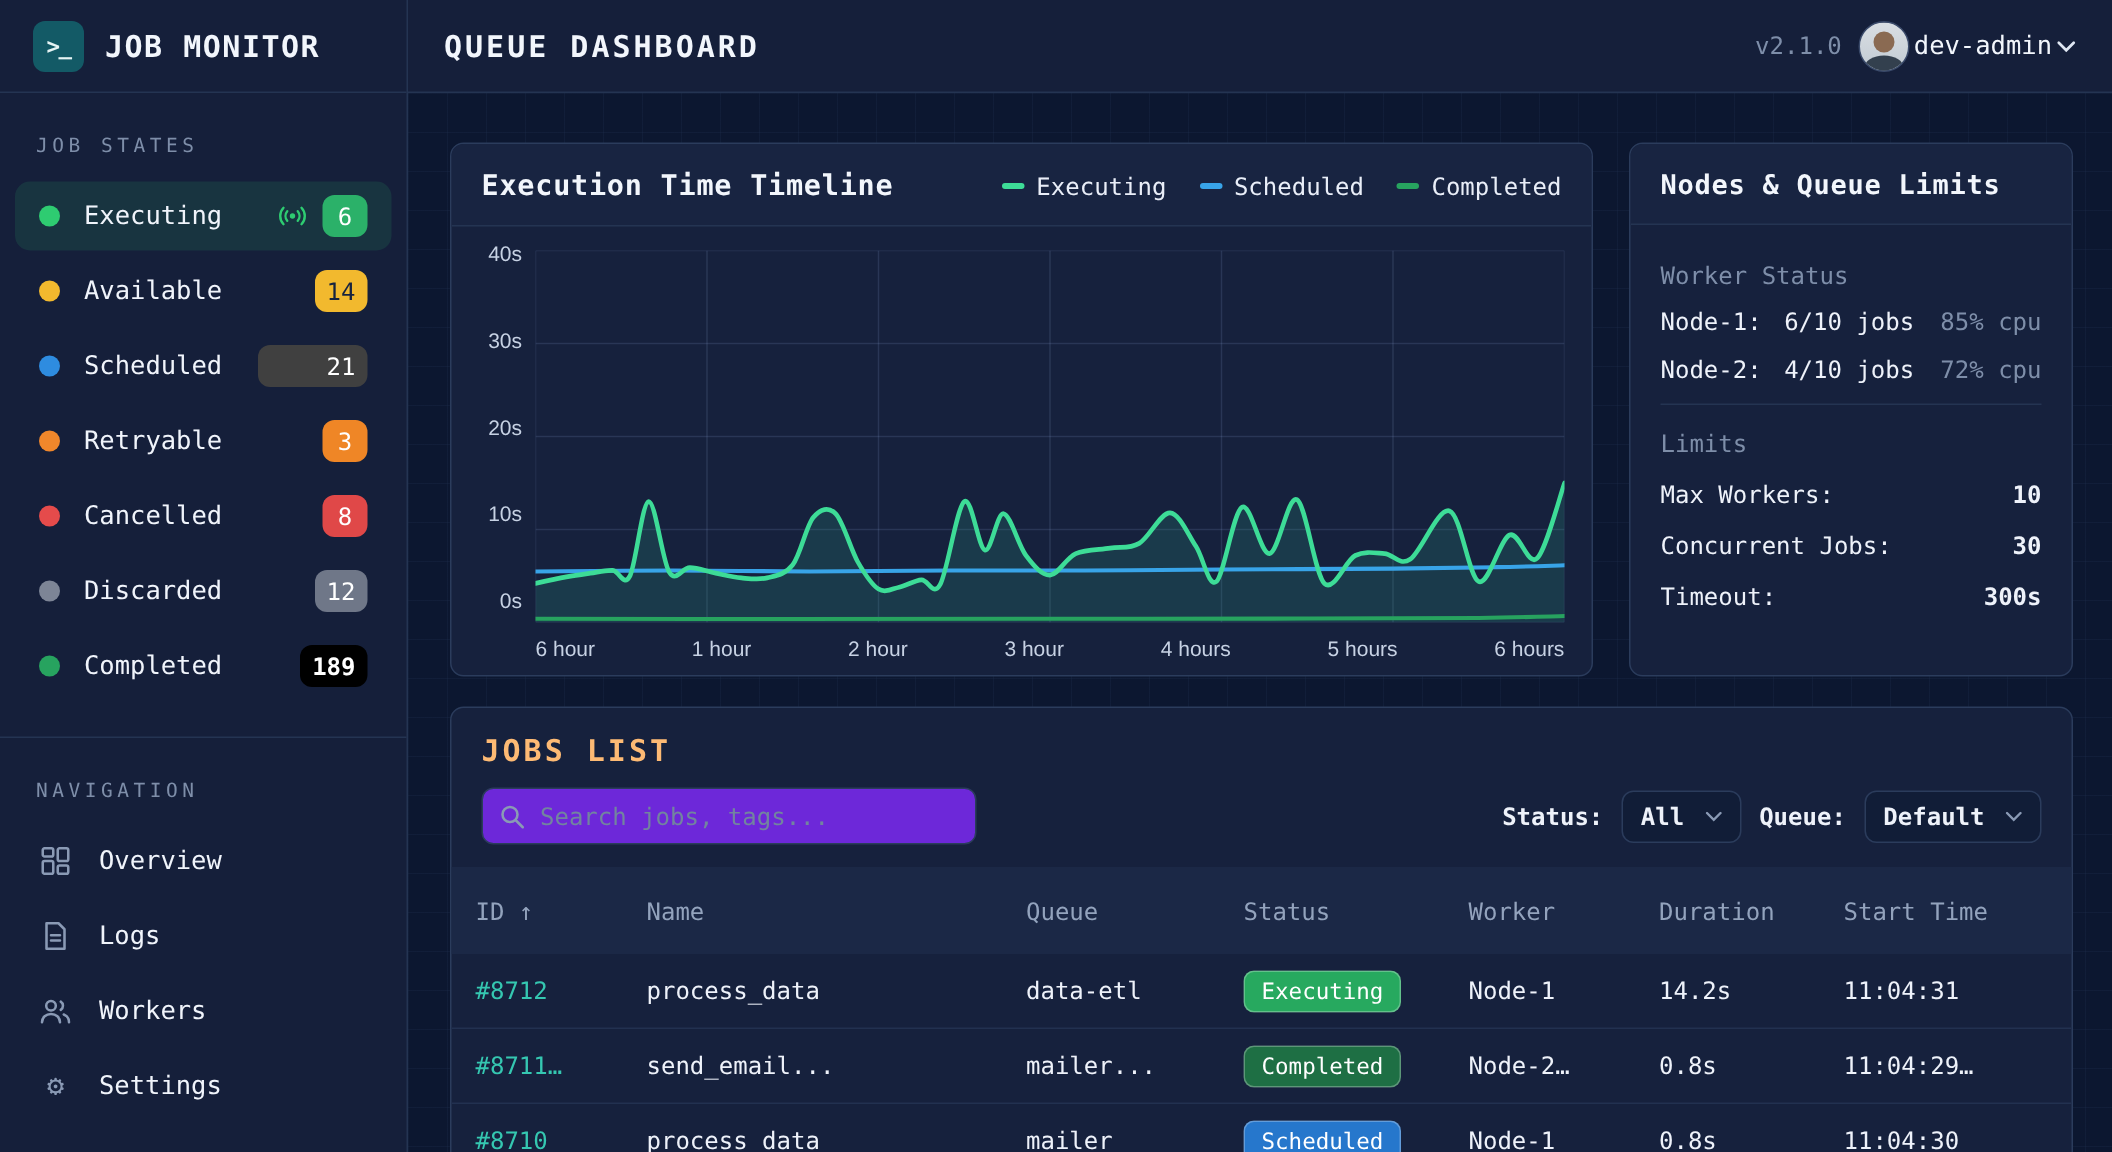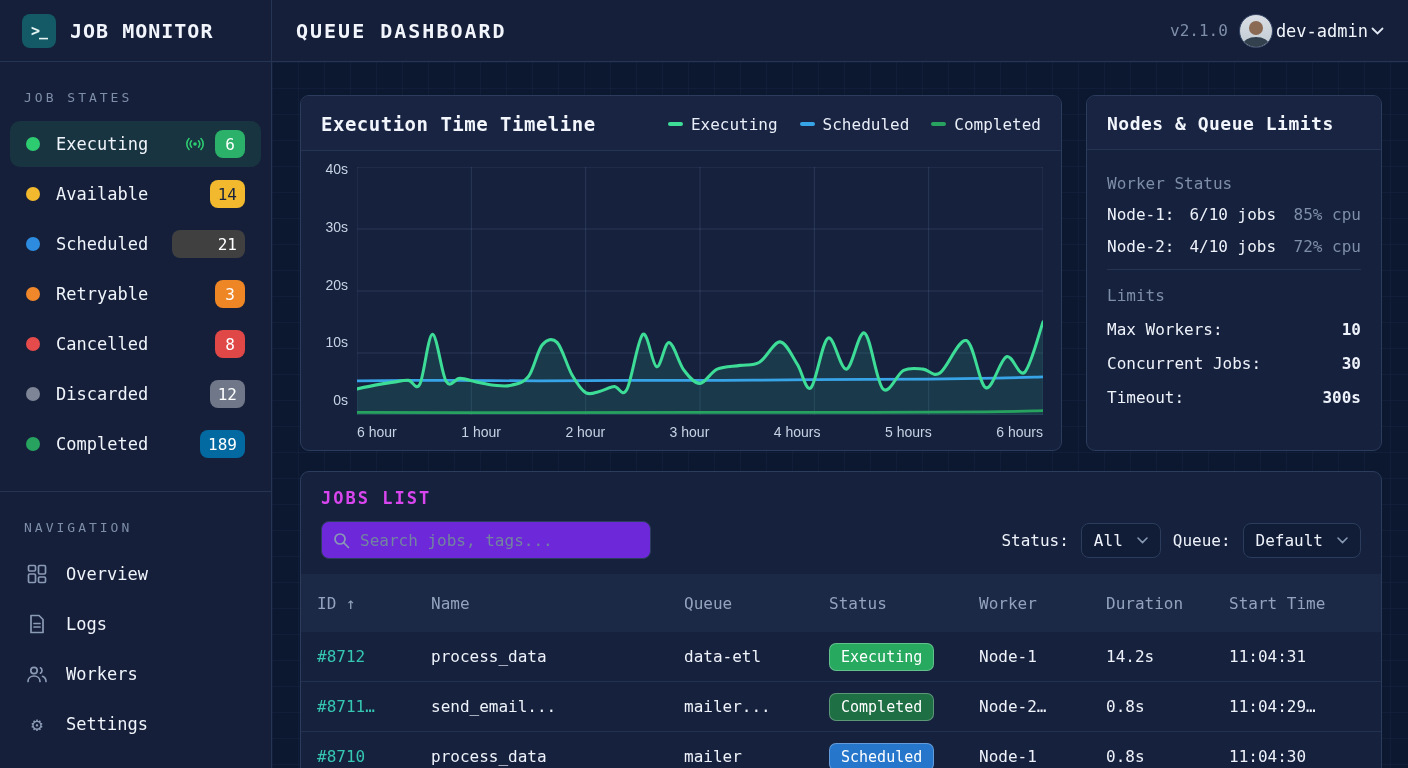--- a/index.html
+++ b/index.html
@@ -118,31 +118,31 @@
   .node-line { display:flex; align-items:baseline; margin-bottom:13px; color:#eef2fa; }
   .node-line .njobs { margin-left:15px; }
   .node-line .ncpu { margin-left:auto; color:#7e8ea9; }
   .nodes-divider { border-top:1px solid #243452; margin-top:6px; }
   .limit-line { display:flex; margin-bottom:13px; color:#eef2fa;margin-top:15px; }
   .limit-line .lval { margin-left:auto; font-weight:bold; }
 
   
   .jobs-card { margin-top:20px; height:420px; }
   .jobs-head { padding:16px 20px 0; }
-  .jobs-title { font-size:17px; font-weight:bold; letter-spacing:2px; color:#d946ef; }
+  .jobs-title { font-size:20px; font-weight:bold; letter-spacing:2px; color:#fdba74; }
   .controls { display:flex; align-items:center; margin-top:13px; padding-bottom:15px; }
   .search-wrap { position:relative; width:330px; }
   .search-wrap svg { position:absolute; left:12px; top:11px; }
   .search-input {
     width:100%; height:38px; background:#6d28d9; border:1px solid #2b3c5c;
     border-radius:8px; color:#dfe7f3; font-family:inherit; font-size:16px;
     padding:0 12px 0 38px; outline:none;
   }
   .search-input::placeholder { color:#72849f; }
-  .filters { margin-left:auto; display:flex; align-items:center; gap:12px; }
+  .filters { margin-left:auto; display:flex; align-items:center; gap:12px;font-weight:bold; }
   .filter-label { font-size:16px; color:#eef2fa; }
   .select-box {
     display:flex; align-items:center; gap:14px; background:#111d37;
     border:1px solid #2b3c5c; border-radius:8px; padding:7px 12px;
     font-size:16px; color:#eef2fa; cursor:pointer;
   }
   .table { display:flex; flex-direction:column; }
   .thead {
     display:grid; grid-template-columns:114px 253px 145px 150px 127px 123px 1fr;
     background:#1b2846; padding:0 0 0 16px; height:58px; align-items:center;
@@ -215,21 +215,21 @@
 
     <div class="state-item">
       <span class="dot" style="background: rgb(125, 133, 150);"></span>
       <span class="state-label">Discarded</span>
       <span class="count-badge" style="background: rgb(111, 119, 136); color: rgb(255, 255, 255);">12</span>
     </div>
 
     <div class="state-item">
       <span class="dot" style="background: rgb(39, 163, 95);"></span>
       <span class="state-label">Completed</span>
-      <span class="count-badge" style="background: #0369a1; color: rgb(255, 255, 255);">189</span>
+      <span class="count-badge" style="background: #000000; color: rgb(255, 255, 255); font-weight: bold;">189</span>
     </div>
 
     <div class="side-divider"></div>
     <div class="section-label">NAVIGATION</div>
 
     <div class="nav-item">
       <span class="nicon">
         <svg width="20" height="20" viewBox="0 0 20 20" fill="none" stroke="currentColor" stroke-width="1.7">
           <rect x="1.5" y="1.5" width="7" height="5.5" rx="1.2"></rect>
             <rect x="11.5" y="1.5" width="7" height="8.5" rx="1.2"></rect>

